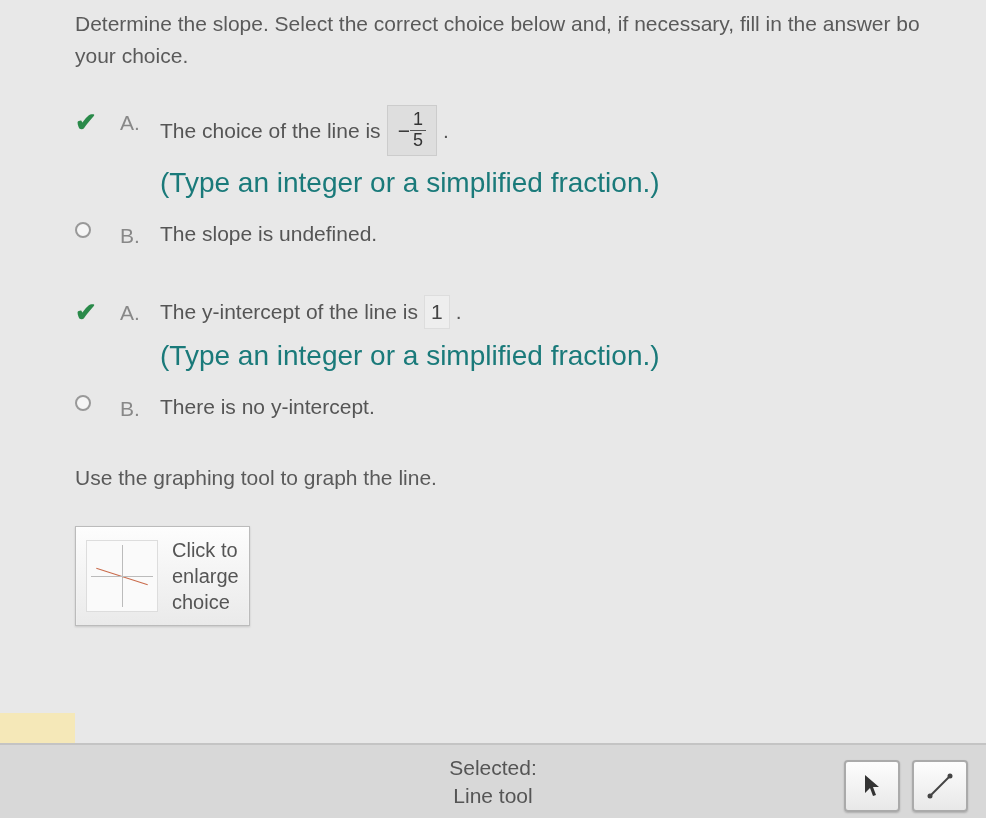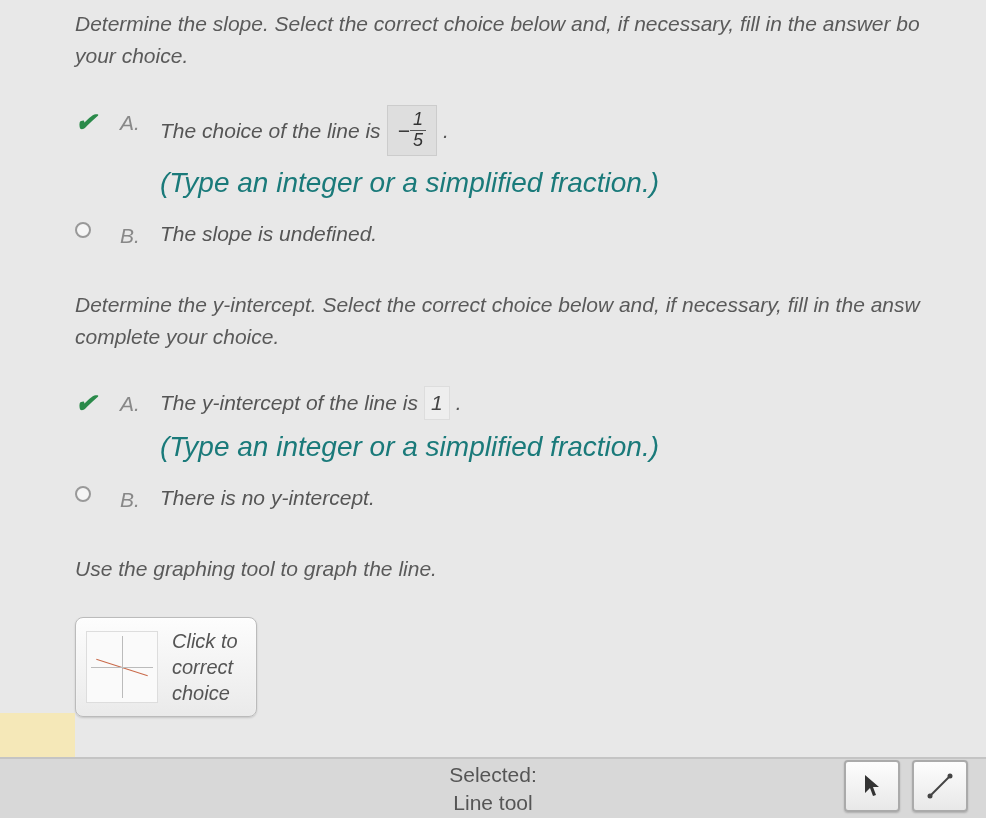--- a/index.html
+++ b/index.html
@@ -13,21 +13,20 @@
       width: 986px;
       height: 818px;
       overflow: hidden;
       position: relative;
     }
     .content {
       padding: 8px 0 0 75px;
       color: #4a4a4a;
       font-size: 21px;
       line-height: 1.5;
-      font-style: italic;
     }
     .prompt-text {
       margin-bottom: 28px;
       color: #5a5a5a;
     }
     .choice-block {
       margin-bottom: 20px;
     }
     .choice-row {
       display: flex;
@@ -111,22 +110,22 @@
       color: #444;
     }
     .graph-section {
       margin-top: 30px;
     }
     .graph-box {
       display: inline-flex;
       align-items: center;
       background: linear-gradient(#fdfdfd, #eaeaea);
       border: 1px solid #bbb;
-      border-radius: 8px;
-      padding: 10px 18px 10px 10px;
+      border-radius: 0;
+      padding: 10px 10px 10px 10px;
       box-shadow: inset 0 1px 2px rgba(255,255,255,0.7), 0 1px 2px rgba(0,0,0,0.15);
       gap: 14px;
     }
     .graph-thumb {
       width: 72px;
       height: 72px;
       position: relative;
       background: #fafafa;
       border: 1px solid #ddd;
     }
@@ -160,21 +159,21 @@
       color: #555;
       font-size: 20px;
       line-height: 1.3;
       text-align: left;
     }
     .bottom-bar {
       position: absolute;
       left: 0;
       right: 0;
       bottom: 0;
-      height: 61px;
+      height: 75px;
       background: #d8d8d8;
       border-top: 2px solid #c4c4c4;
       display: flex;
       align-items: center;
       justify-content: center;
     }
     .bottom-bar .selected-block {
       text-align: center;
       color: #555;
       font-size: 21px;
@@ -251,24 +250,20 @@
         <div class="choice-text">
           <span>The slope is undefined.</span>
         </div>
       </div>
     </div>
 
   </div>
 
   <div class="section-gap"></div>
 
-  <div class="prompt-text">
-    <span>Determine the y-intercept. Select the correct choice below and, if necessary, fill in the answ</span><br>
-    <span>complete your choice.</span>
-  </div>
 
   <div class="choice-block">
 
     <div class="choice-row">
       <div class="radio-holder">
         <span class="radio-check">✔</span>
       </div>
       <div class="choice-label">A.</div>
       <div class="choice-body">
         <div class="choice-text">
@@ -298,21 +293,21 @@
 
   <div class="prompt-text" style="margin-bottom:32px;">Use the graphing tool to graph the line.</div>
 
   <div class="graph-section" style="margin-top:10px;">
     <div class="graph-box">
       <div class="graph-thumb">
         <div class="graph-line"></div>
       </div>
       <div class="graph-caption">
         <span>Click to</span><br>
-        <span>correct</span><br>
+        <span>enlarge</span><br>
         <span>choice</span>
       </div>
     </div>
   </div>
 
 </div>
 
 <div class="bottom-bar">
   <div class="selected-block">
     <div>Selected:</div>

